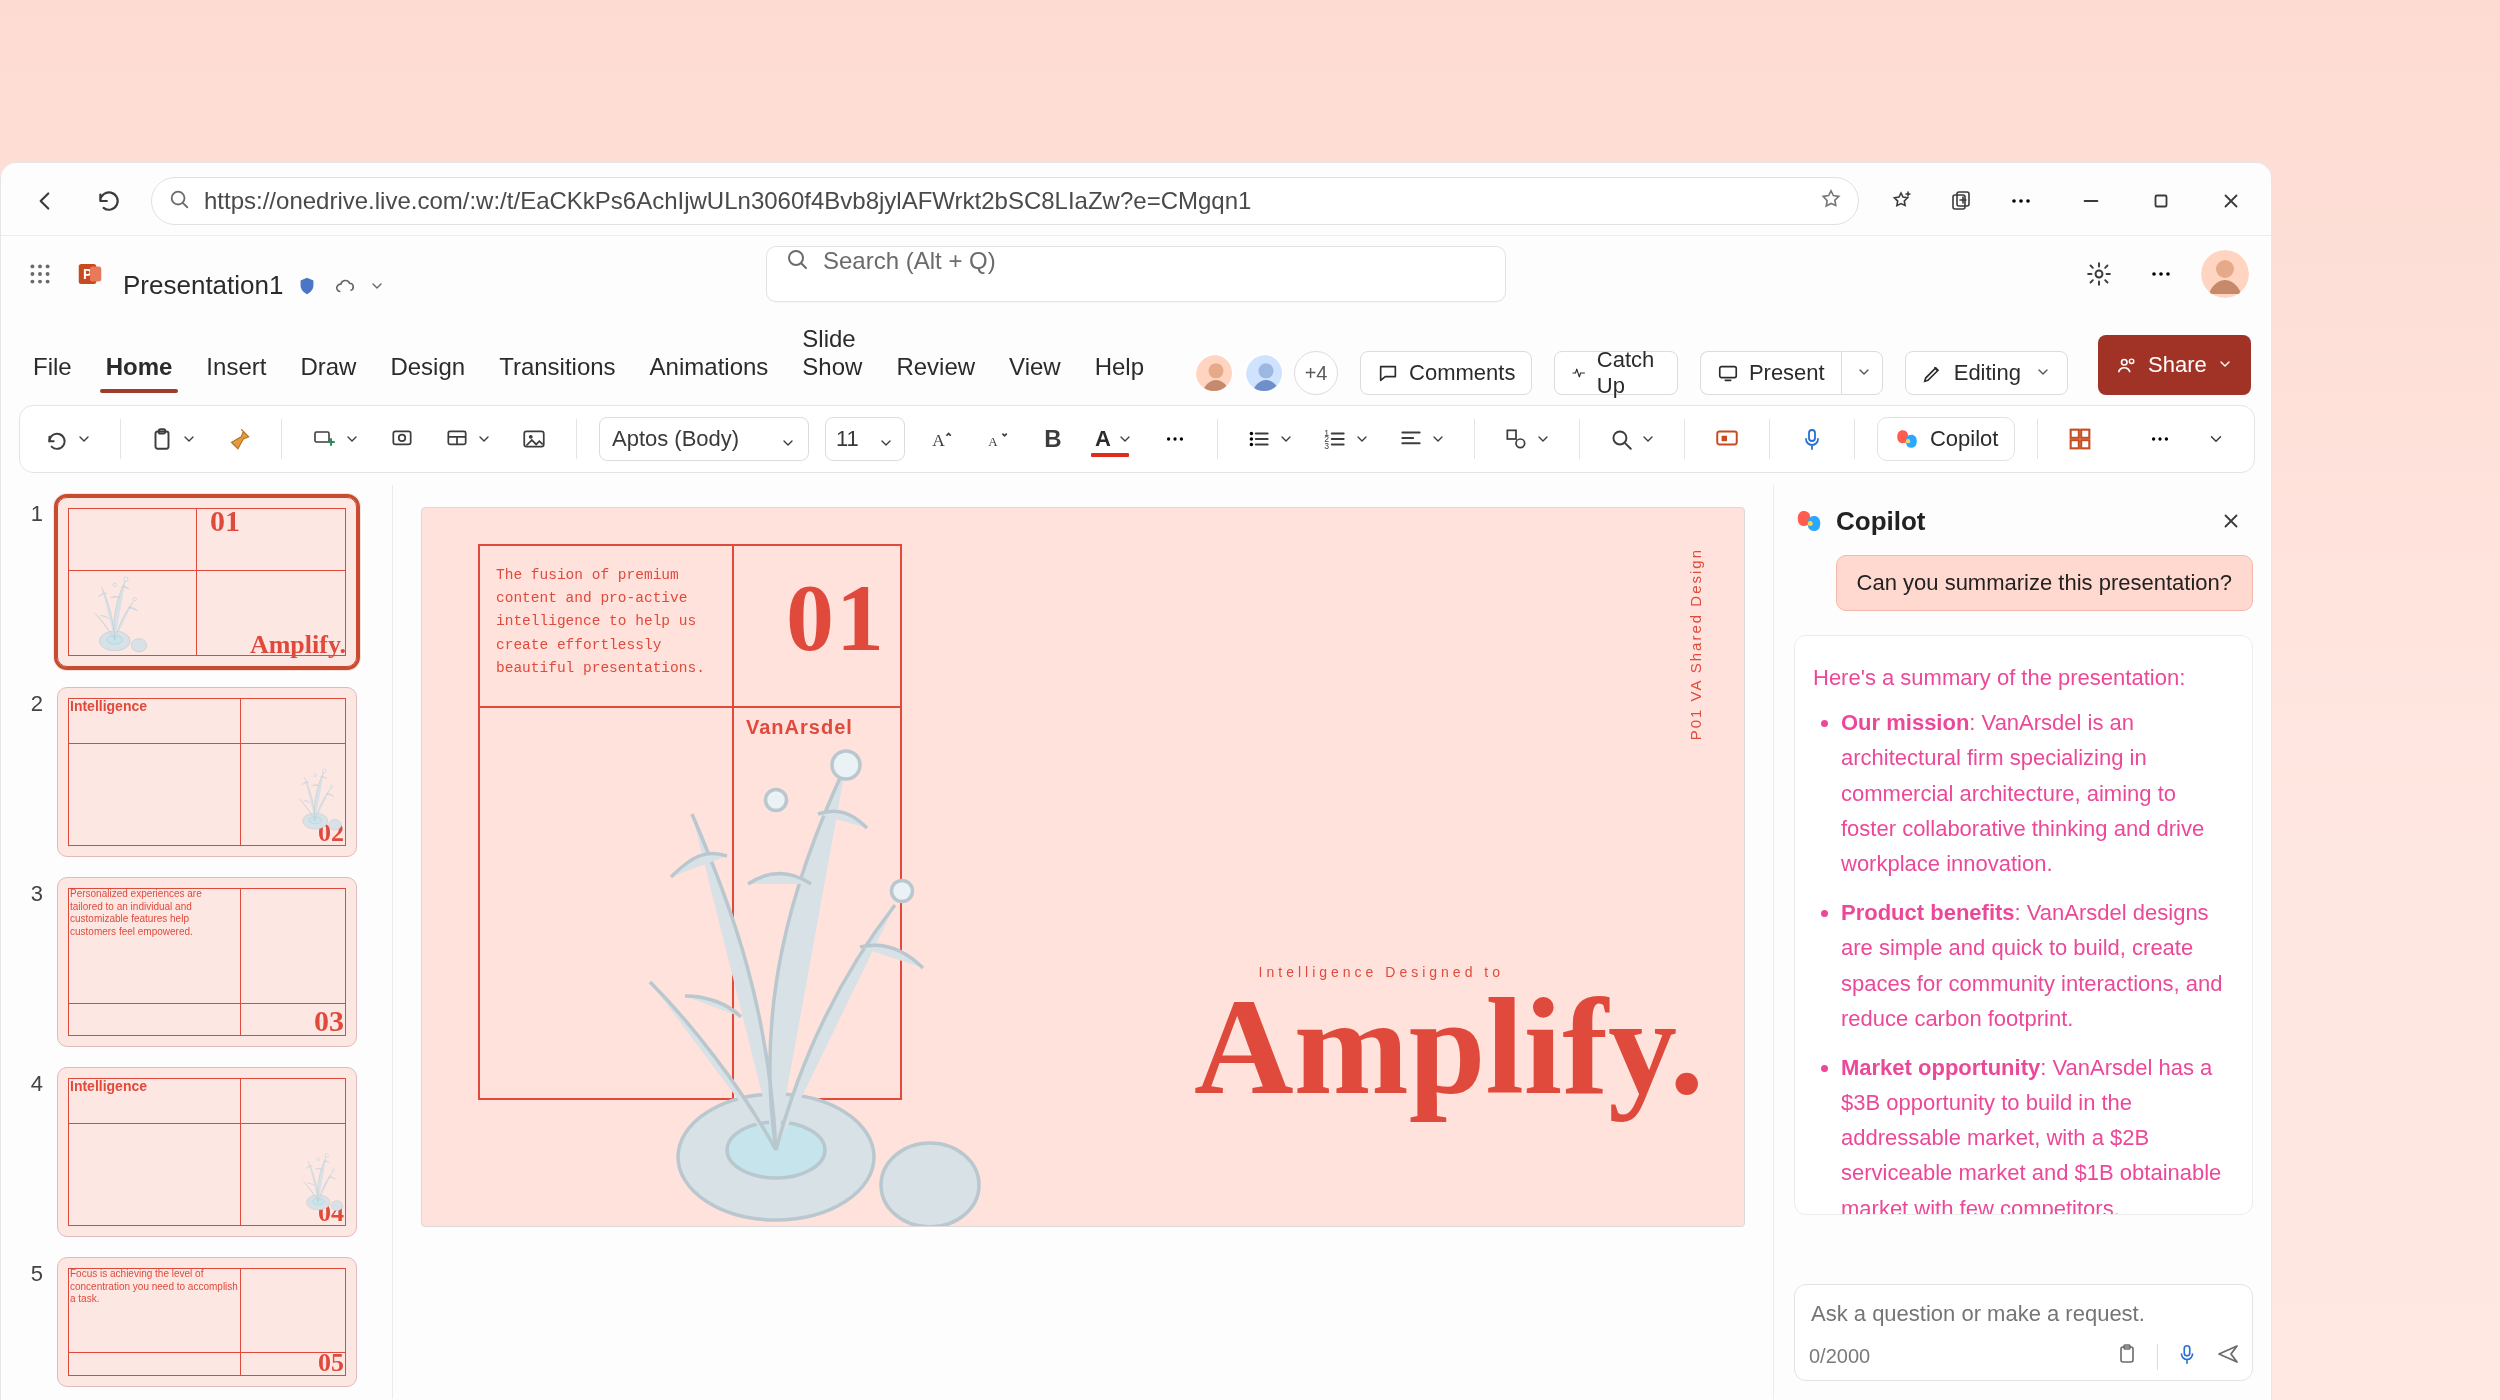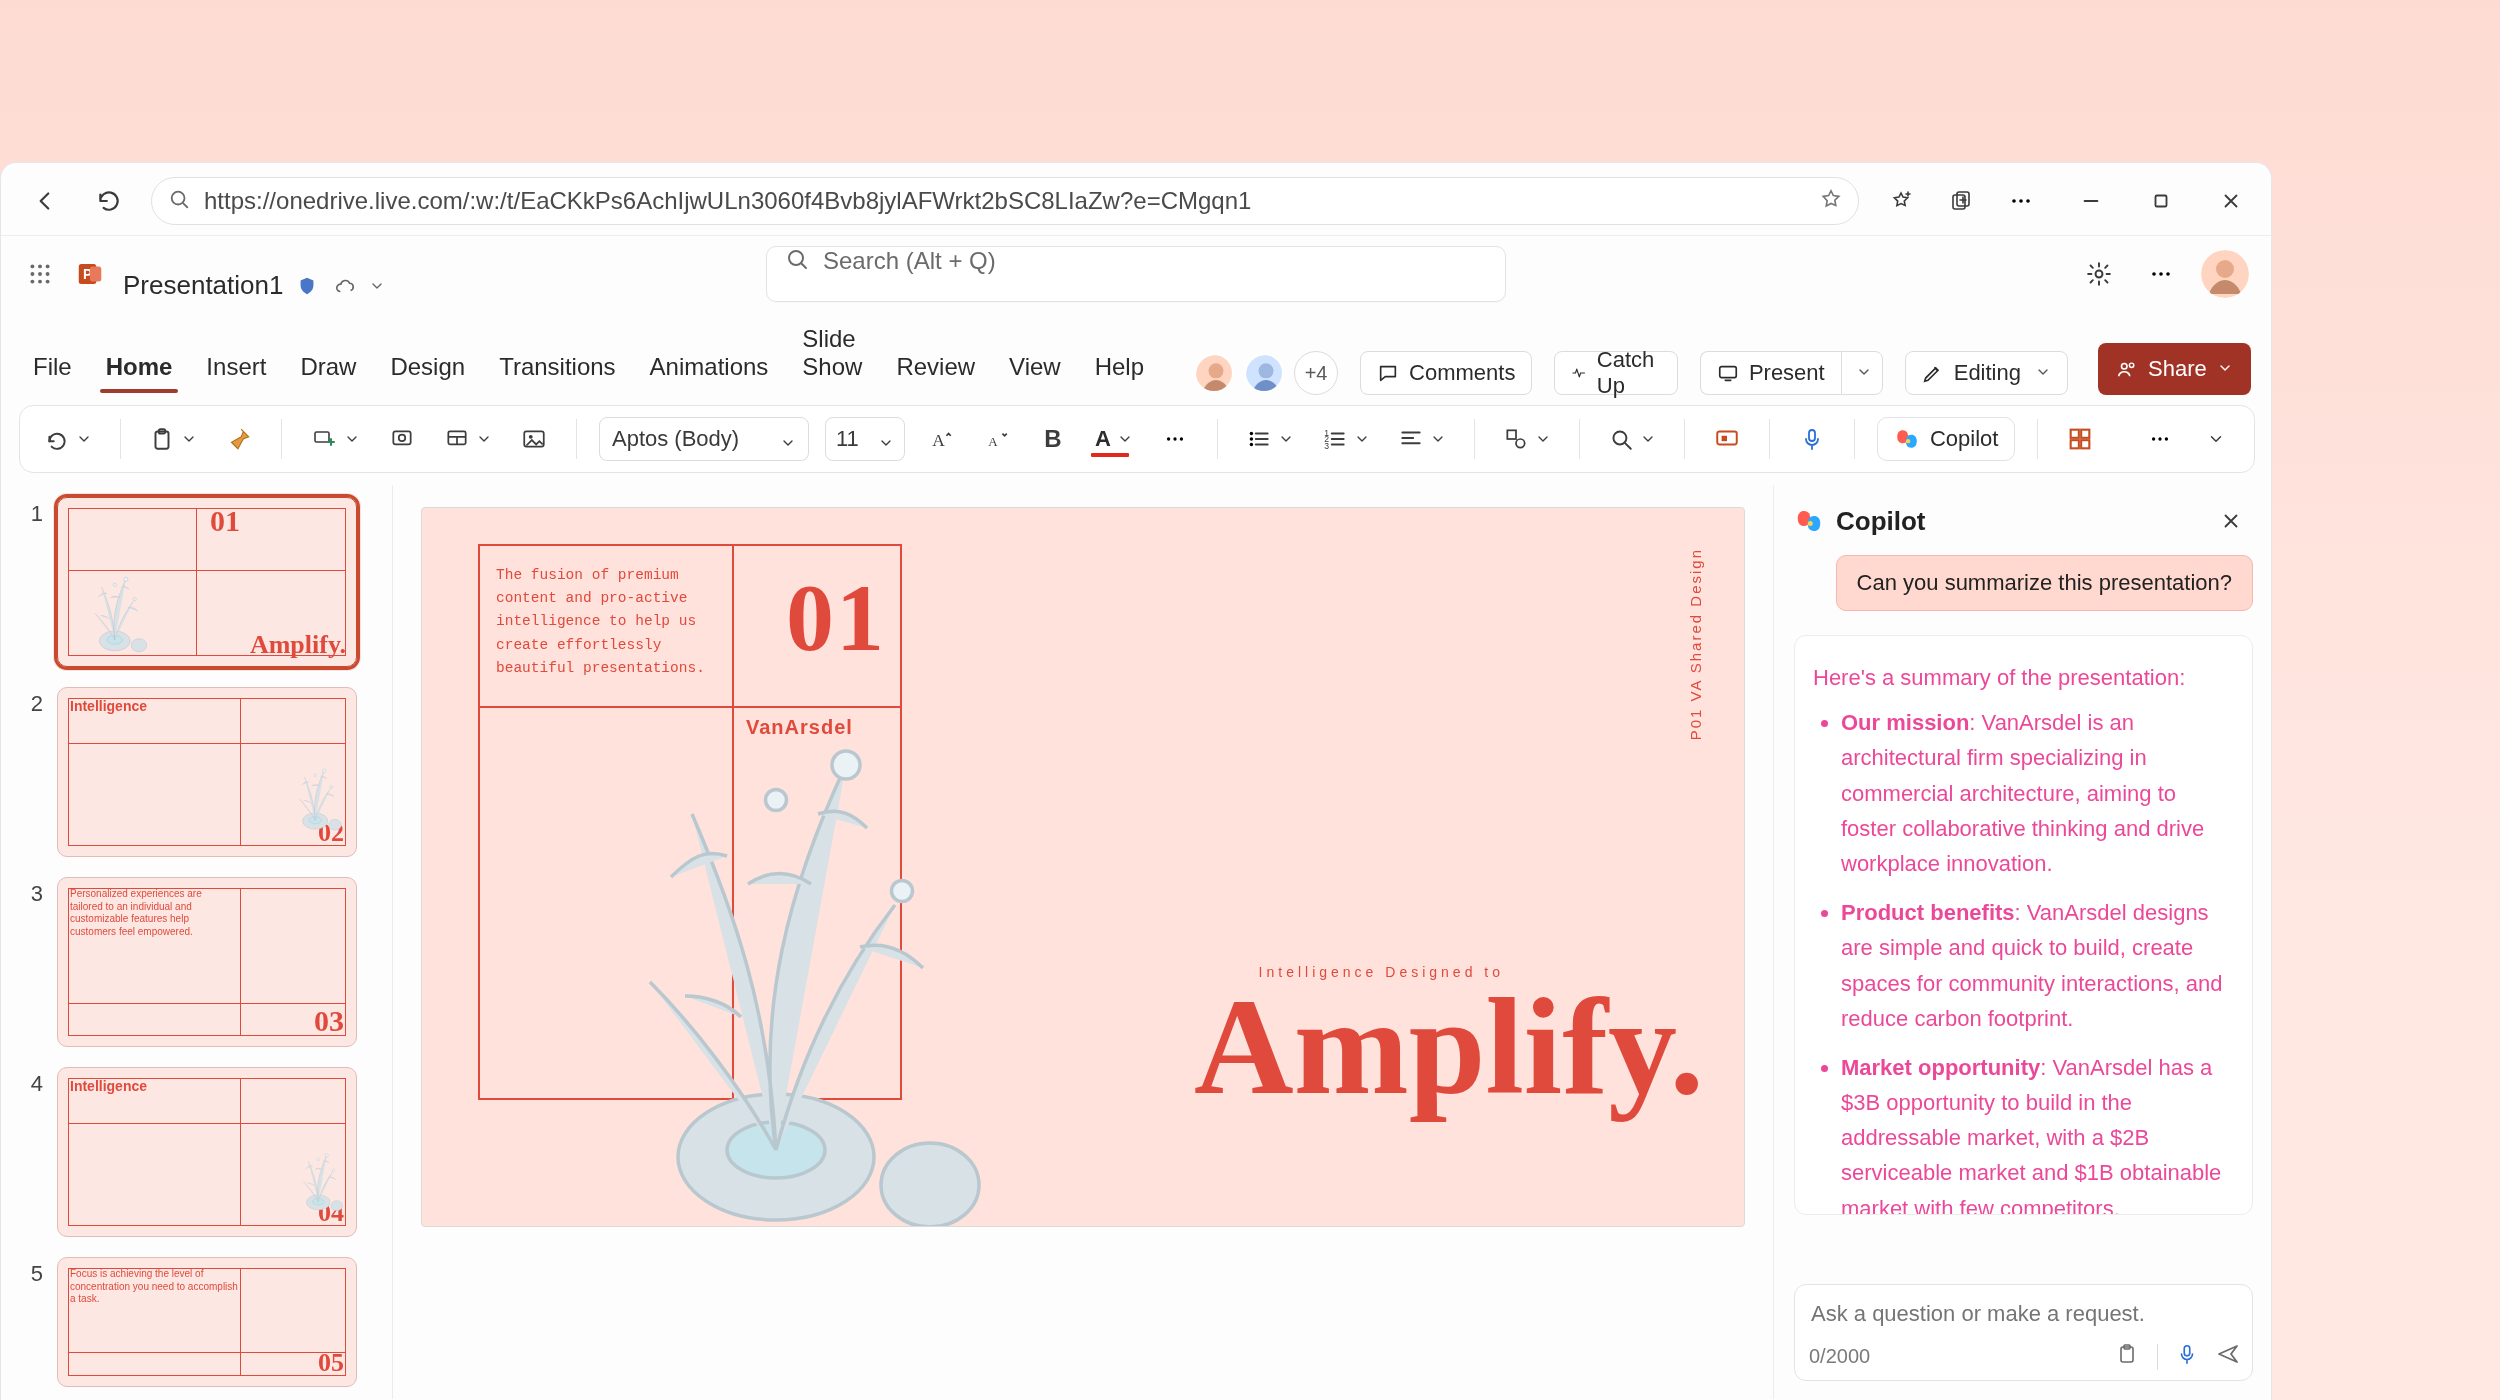--- a/index.html
+++ b/index.html
@@ -106,21 +106,21 @@
   .pillbtn {
     display:inline-flex; align-items:center; gap:10px;
     height:44px; padding:0 16px; border:1px solid #dcdcdc; border-radius:8px; background:#fff;
     color:#2b2b2b; font-size:22px;
   }
   .pillbtn .caret { margin-left:4px; color:#555; }
   .pillbtn.present-split { border-right:none; border-top-right-radius:0; border-bottom-right-radius:0; }
   .pillbtn.present-caret { border-left:1px solid #dcdcdc; border-top-left-radius:0; border-bottom-left-radius:0; padding:0 10px; }
   .share-btn {
     display:inline-flex; align-items:center; gap:10px;
-    height:52px; padding:0 18px; border-radius:8px; background:#a13326; color:#fff; font-size:22px;
+    height:60px; padding:0 18px; border-radius:8px; background:#a13326; color:#fff; font-size:22px;
     margin-left: 8px;
   }
 
   
   .ribbon {
     margin: 10px 16px 0 18px;
     border:1px solid #e4e4e4; border-radius: 14px; background:#fff;
     height: 68px; display:flex; align-items:center; gap: 16px; padding: 0 18px;
   }
   .rb-sep { width:1px; height:40px; background:#e4e4e4; margin: 0 6px; }

